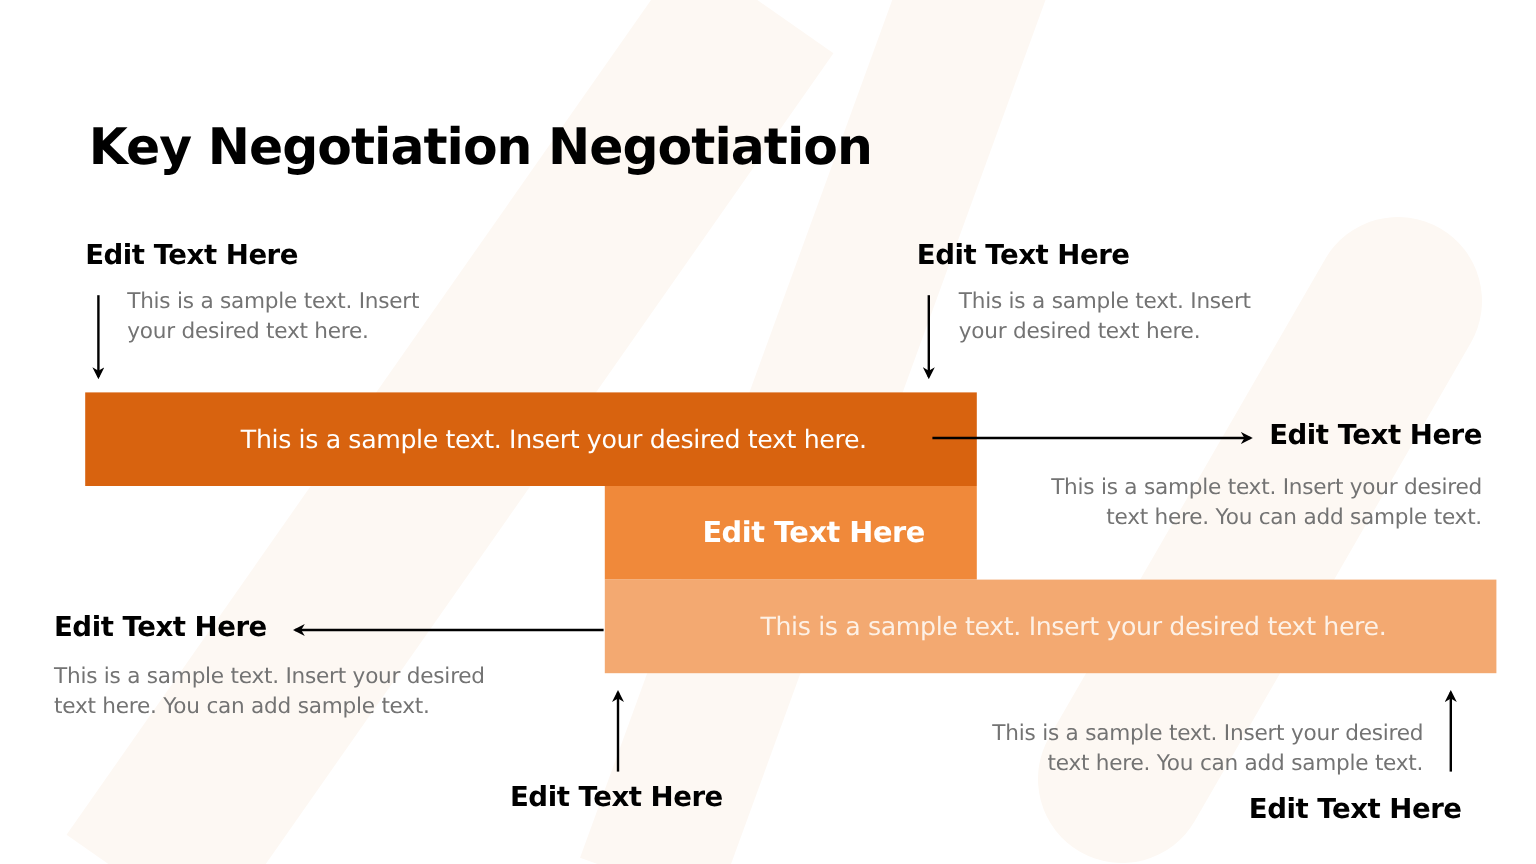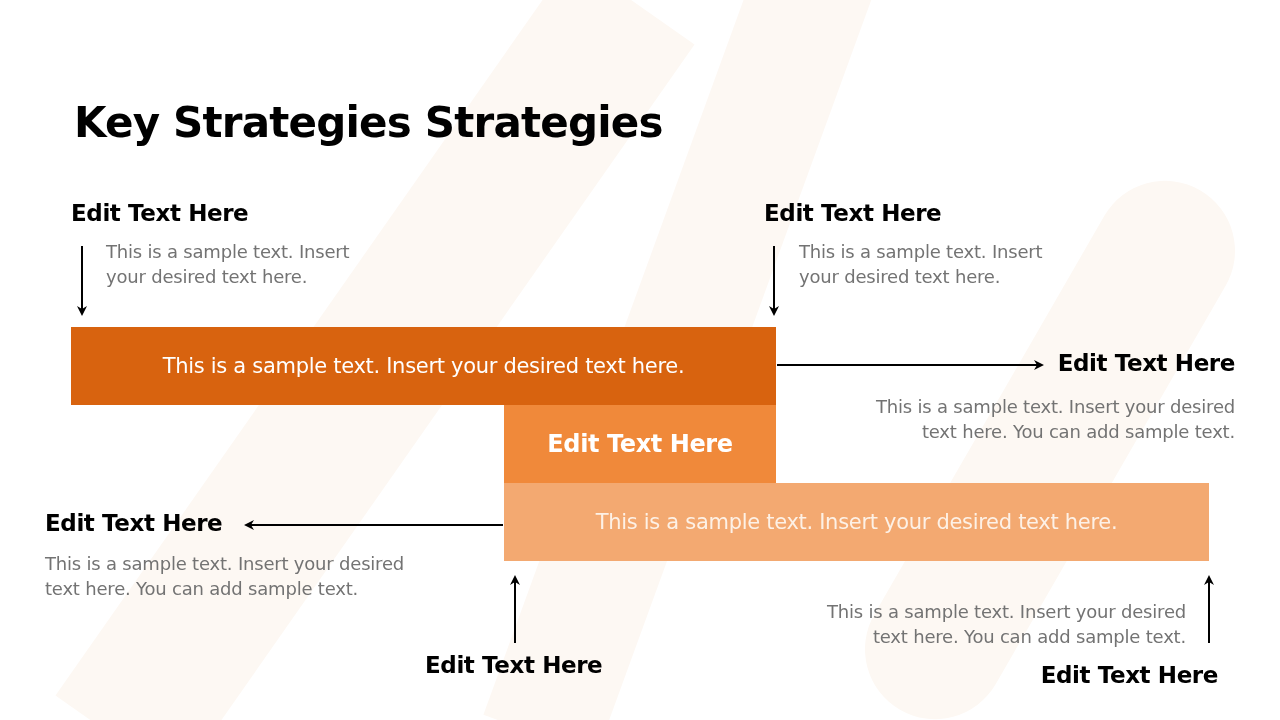--- a/index.html
+++ b/index.html
@@ -3,33 +3,33 @@
 <meta charset="utf-8">
 <style>
   html, body { margin:0; padding:0; }
   body { width:1280px; height:720px; position:relative; overflow:hidden; background:#ffffff; font-family:"DejaVu Sans", "Liberation Sans", sans-serif; color:#000; }
   .wm { position:absolute; background:#fdf8f3; }
   .abs { position:absolute; }
   .title { left:74px; top:98px; font-size:42px; font-weight:bold; letter-spacing:-0.8px; white-space:nowrap; }
   .heading { font-size:23px; font-weight:bold; letter-spacing:-0.4px; white-space:nowrap; }
   .body-text { font-size:18px; line-height:25px; color:#737373; letter-spacing:-0.2px; }
   .right { text-align:right; }
-  .bar { position:absolute; display:flex; align-items:center; justify-content:center; color:#fff; }
+  .bar { position:absolute; display:flex; align-items:center; justify-content:center; color:#fff;padding-left:38px; }
   .bar-text { font-size:21px; letter-spacing:-0.3px; white-space:nowrap; }
   .bar-heading { font-size:24px; font-weight:bold; letter-spacing:-0.4px; white-space:nowrap; }
   svg.arrows { position:absolute; left:0; top:0; }
 </style>
 </head>
 <body>
 
 <div class="wm" style="left:300px; top:-80px; width:150px; height:900px; transform:rotate(35deg); transform-origin:center;"></div>
 <div class="wm" style="left:620px; top:-60px; width:120px; height:820px; transform:rotate(20deg);"></div>
 <div class="wm" style="left:980px; top:150px; width:140px; height:600px; transform:rotate(30deg); border-radius:70px;"></div>
 
-<div class="abs title">Key Strategies Strategies</div>
+<div class="abs title">Key Negotiation Negotiation</div>
 
 <div class="bar" style="left:71px; top:327px; width:705px; height:78px; background:#d8630f;">
   <span class="bar-text">This is a sample text. Insert your desired text here.</span>
 </div>
 <div class="bar" style="left:504px; top:405px; width:272px; height:78px; background:#f0893a;">
   <span class="bar-heading">Edit Text Here</span>
 </div>
 <div class="bar" style="left:504px; top:483px; width:705px; height:78px; background:#f3a971;">
   <span class="bar-text" style="color:#fdf1e6;">This is a sample text. Insert your desired text here.</span>
 </div>

